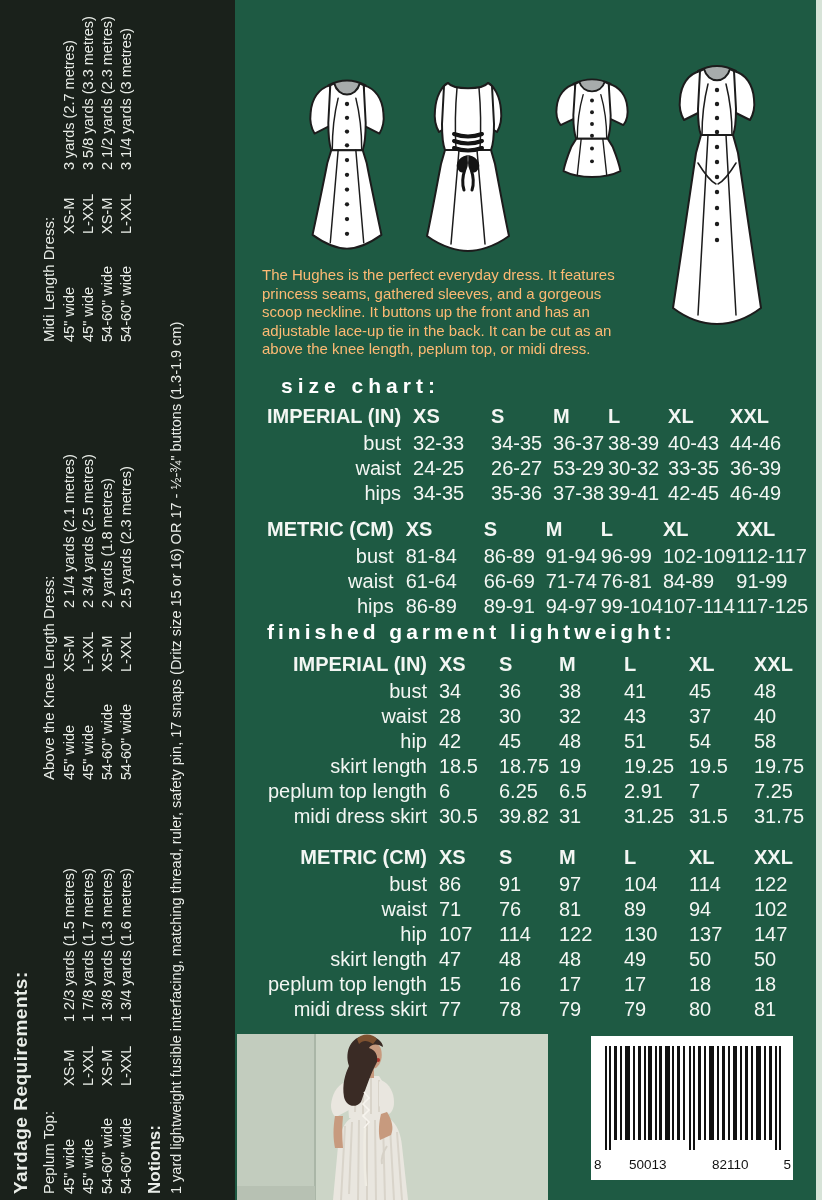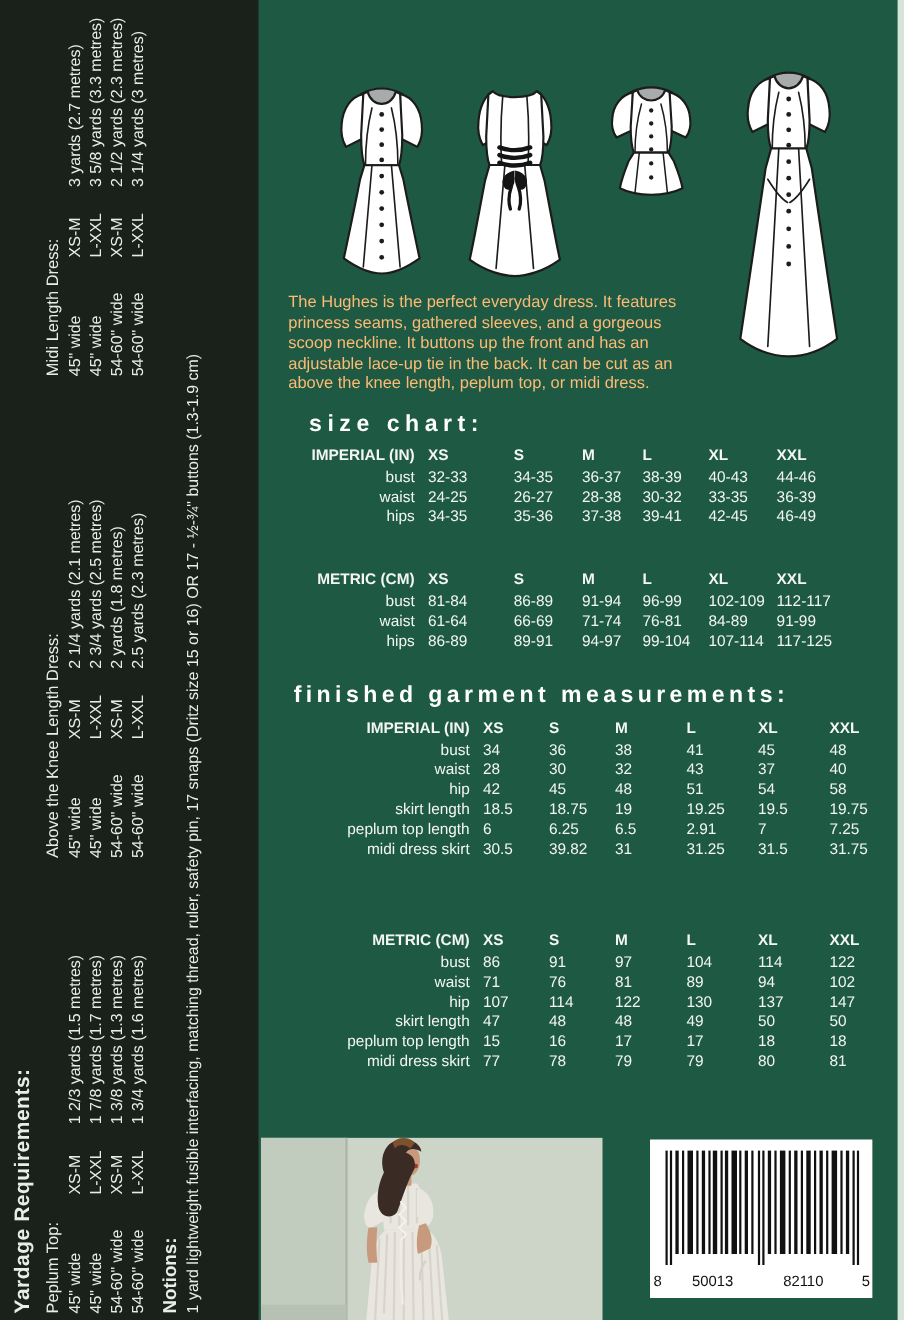--- a/index.html
+++ b/index.html
@@ -32,21 +32,21 @@
   .abs{position:absolute;}
   .desc{
     left:262px;top:266px;width:372px;
     color:#fdba74;font-size:15px;line-height:18.6px;
   }
   .h1{
     color:#ffffff;font-weight:bold;font-size:21px;letter-spacing:5px;
     white-space:nowrap;
   }
   
-  .mtable{border-collapse:collapse;color:#f3f6f3;font-size:14px;table-layout:fixed;}
+  .mtable{border-collapse:collapse;color:#f3f6f3;font-size:20px;table-layout:fixed;}
   .mtable th{font-weight:bold;text-align:left;padding:1px 0;white-space:nowrap;}
   .mtable td{padding:1px 0;white-space:nowrap;}
   .mtable th:first-child,.mtable td:first-child{text-align:right;padding-right:12px;}
   .rowgap th{padding-bottom:3px;}
   
   .photo{left:237px;top:1034px;width:311px;height:166px;overflow:hidden;}
   
   .barcode{left:591px;top:1036px;width:202px;height:144px;background:#ffffff;}
   .bc-digit{position:absolute;bottom:8px;color:#111;font-size:13.5px;font-family:"Liberation Sans",sans-serif;}
   svg{display:block;}
@@ -293,21 +293,21 @@
         <td>34-35</td>
         <td>36-37</td>
         <td>38-39</td>
         <td>40-43</td>
         <td>44-46</td>
       </tr>
       <tr>
         <td>waist</td>
         <td>24-25</td>
         <td>26-27</td>
-        <td>28-38</td>
+        <td>53-29</td>
         <td>30-32</td>
         <td>33-35</td>
         <td>36-39</td>
       </tr>
       <tr>
         <td>hips</td>
         <td>34-35</td>
         <td>35-36</td>
         <td>37-38</td>
         <td>39-41</td>
@@ -362,21 +362,21 @@
         <td>86-89</td>
         <td>89-91</td>
         <td>94-97</td>
         <td>99-104</td>
         <td>107-114</td>
         <td>117-125</td>
       </tr>
     </tbody>
 </table>
 
-<div class="abs h1" style="left:267px;top:620px;letter-spacing:4px;">finished garment measurements:</div>
+<div class="abs h1" style="left:267px;top:620px;letter-spacing:4px;">finished garment lightweight:</div>
 
 <table class="abs mtable" style="left:267px;top:652px;">
   <colgroup>
       <col style="width:172px">
       <col style="width:60px">
       <col style="width:60px">
       <col style="width:65px">
       <col style="width:65px">
       <col style="width:65px">
       <col style="width:60px">

